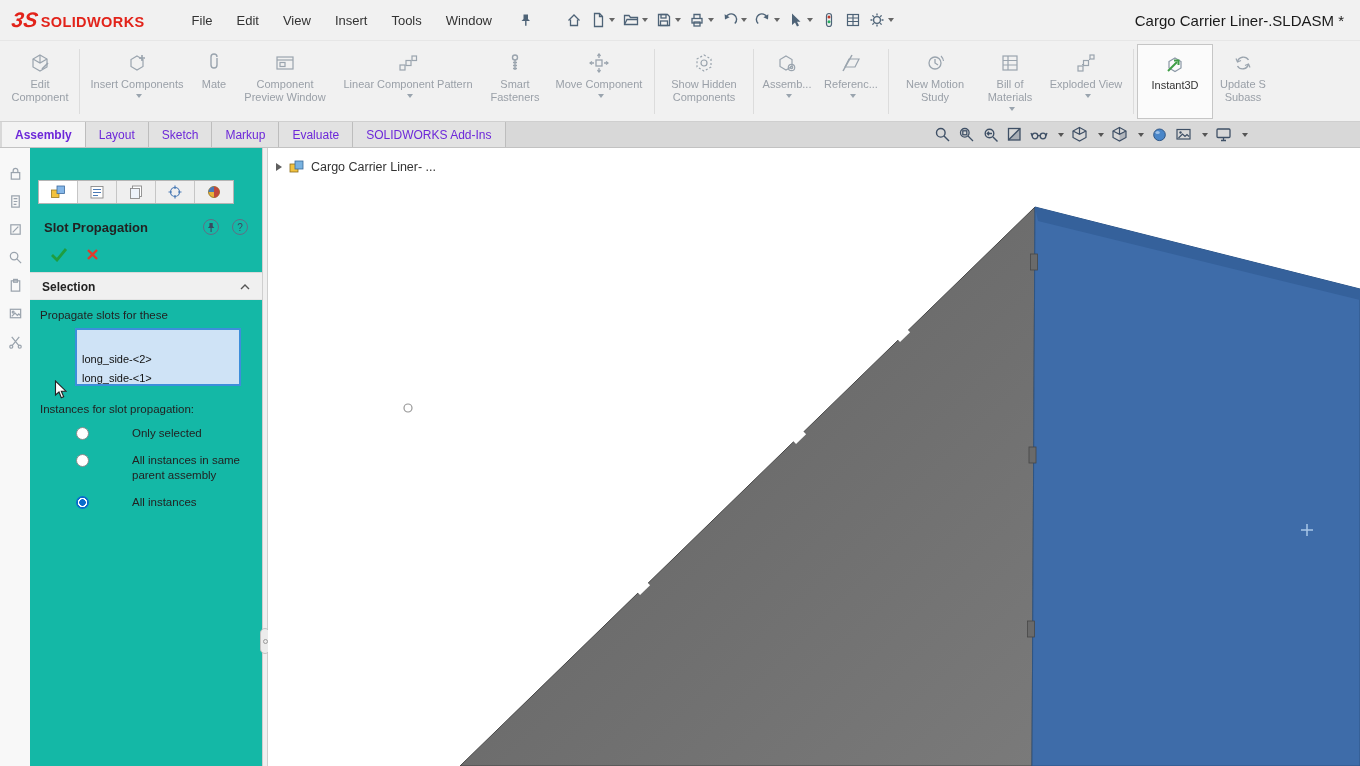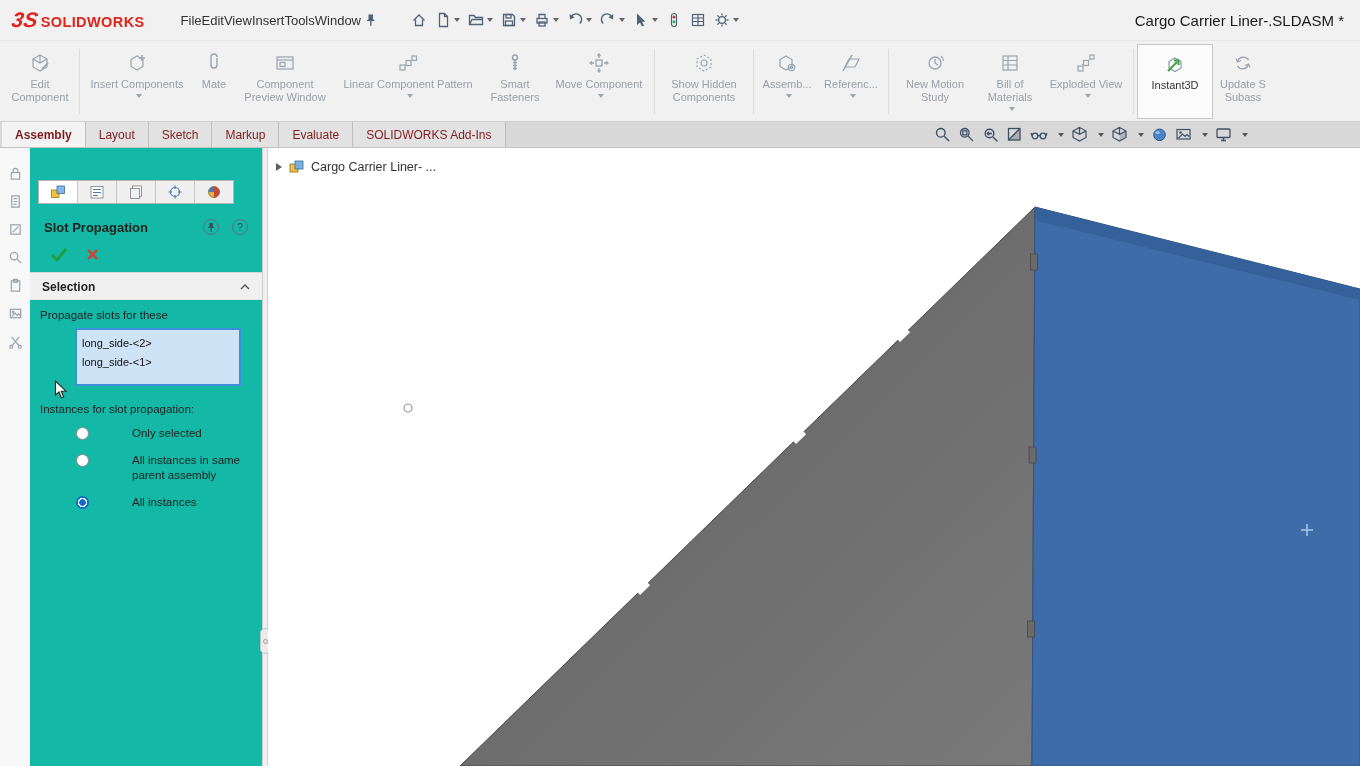--- a/index.html
+++ b/index.html
@@ -7,21 +7,21 @@
   .app {
     position: relative; width: 1360px; height: 766px;
     font-family: "Liberation Sans", sans-serif; background: #fff; overflow: hidden;
     color: #222;
   }
   
   .menubar { height: 40px; background: #f1f1f1; display: flex; align-items: center; padding-left: 12px; }
   .logo { display: flex; align-items: baseline; gap: 3px; color: #e2231a; }
   .logo-mark { font-style: italic; font-weight: bold; font-size: 21px; transform: skewX(-10deg); }
   .logo-text { font-weight: bold; font-size: 14.5px; letter-spacing: .4px; }
-  .menus { display: flex; margin-left: 36px; font-size: 13px; color: #333; align-items: center; }
+  .menus { display: flex; gap: 24px; margin-left: 47px; font-size: 13px; color: #333; align-items: center; }
   .menu-item { cursor: default; }
   .pin-btn { margin-left: 4px; display: flex; align-items: center; }
   .qa { display: flex; align-items: center; margin-left: 30px; color: #4e6377; }
   .qa-item { display: flex; align-items: center; padding: 3px 4px; }
   .caret { width: 0; height: 0; border-left: 3.5px solid transparent; border-right: 3.5px solid transparent; border-top: 4px solid; margin-left: 3px; }
   .qa .caret { color: #666; }
   .win-title { margin-left: auto; margin-right: 16px; font-size: 15px; color: #1a1a1a; }
   
   .ribbon { height: 82px; background: #f1f1f1; border-top: 1px solid #e6e6e6; border-bottom: 1px solid #cfcfcf;
             display: flex; align-items: stretch; padding: 3px 0 2px 4px; overflow: hidden; }
@@ -30,21 +30,21 @@
   .rb-item .ricon { height: 27px; display: flex; align-items: center; color: #9aa4ae; }
   .rb-label { margin-top: 2px; white-space: pre-line; }
   .rb-item .caret { margin-top: 3px; color: #9aa4ae; }
   .rb-sep { width: 1px; background: #dcdcdc; margin: 5px 3px; flex: none; }
   .rb-active { background: #fbfbfb; border: 1px solid #c6c6c6; color: #333; }
   .rb-active .ricon { color: #5a6b7a; }
   .w46{width:46px}.w60{width:60px}.w64{width:64px}.w68{width:68px}.w72{width:72px}.w76{width:76px}
   .w86{width:86px}.w88{width:88px}.w92{width:92px}.w96{width:96px}.w104{width:104px}.w108{width:108px}.w150{width:150px}
   
   .tabbar { height: 26px; background: #d8d8d8; border-bottom: 1px solid #c2c2c2; display: flex; align-items: stretch; padding-left: 2px; }
-  .tab { padding: 0 13px; font-size: 12px; color: #7f1d1d; background: #e2e2e2; border-right: 1px solid #bdbdbd; display: flex; align-items: center; }
+  .tab { padding: 0 13px; font-size: 12px; color: #6d28d9; background: #e2e2e2; border-right: 1px solid #bdbdbd; display: flex; align-items: center; }
   .tab-active { background: #f3f3f3; font-weight: bold; }
   .hud { display: flex; align-items: center; gap: 7px; margin-left: auto; margin-right: 112px; color: #3f5066; }
   .hud-item { display: flex; align-items: center; }
   .hud .caret { color: #555; }
   
   .main { display: flex; height: 618px; }
   .strip { width: 30px; background: #f8f8f8; display: flex; flex-direction: column; align-items: center; padding-top: 18px; gap: 13px; color: #9aa3ad; }
   .pm { width: 232px; background: #14b8a6; position: relative; font-size: 11.5px; }
   .pm-tabs { margin: 32px 0 0 8px; width: 196px; height: 24px; display: flex; border: 1px solid #b5b5b5; background: #efefef; }
   .pm-tab { flex: 1; display: flex; align-items: center; justify-content: center; border-right: 1px solid #c6c6c6; }
@@ -54,21 +54,21 @@
   .pm-title { font-size: 13px; font-weight: bold; }
   .pm-title-icons { margin-left: auto; display: flex; gap: 13px; align-items: center; }
   .help-circle { width: 16px; height: 16px; border: 1px solid #5f6f85; border-radius: 50%;
                  display: flex; align-items: center; justify-content: center; font-size: 10px; color: #3a4a60; }
   .pm-actions { display: flex; gap: 18px; margin: 12px 0 0 20px; align-items: center; }
   .pm-sep { border-top: 1px solid #dadada; margin-top: 10px; }
   .pm-group-h { display: flex; align-items: center; padding: 7px 12px 5px 12px; font-weight: bold; font-size: 12px; background: #f0f0f0; border-bottom: 1px solid #e4e4e4; }
   .pm-group-h .chev { margin-left: auto; }
   .pm-desc { padding: 9px 12px 2px 10px; color: #222; }
   .listbox { margin: 5px 0 0 45px; width: 166px; height: 58px; background: #cfe3f6; border: 2px solid #3d8edb;
-             padding: 4px 5px; line-height: 19px; font-size: 11px; color: #111; overflow: hidden; }
+             padding: 20px 5px; line-height: 19px; font-size: 11px; color: #111; overflow: hidden; }
   .pm-desc2 { padding: 17px 12px 0 10px; }
   .radio-row { display: flex; align-items: flex-start; gap: 7px; margin: 11px 0 0 46px; }
   .radio { width: 13px; height: 13px; border-radius: 50%; border: 1px solid #8a8a8a; background: #fff; flex: none; margin-top: 1px; }
   .radio.on { border: none;
     background: radial-gradient(circle at 50% 50%, #0a6ccc 0, #0a6ccc 3px, #fff 3.6px, #fff 4.4px, #0a6ccc 5px, #0a6ccc 6.5px); }
   .radio-label { max-width: 126px; line-height: 1.35; color: #222; margin-left: 36px; }
   .pm-cursor { position: absolute; left: 24px; top: 232px; z-index: 5; }
   
   .splitter { width: 6px; background: #f0f0f0; border-left: 1px solid #cfcfcf; border-right: 1px solid #cfcfcf; position: relative; }
   .split-handle { position: absolute; top: 480px; left: -3px; width: 10px; height: 26px; background: #ececec;

